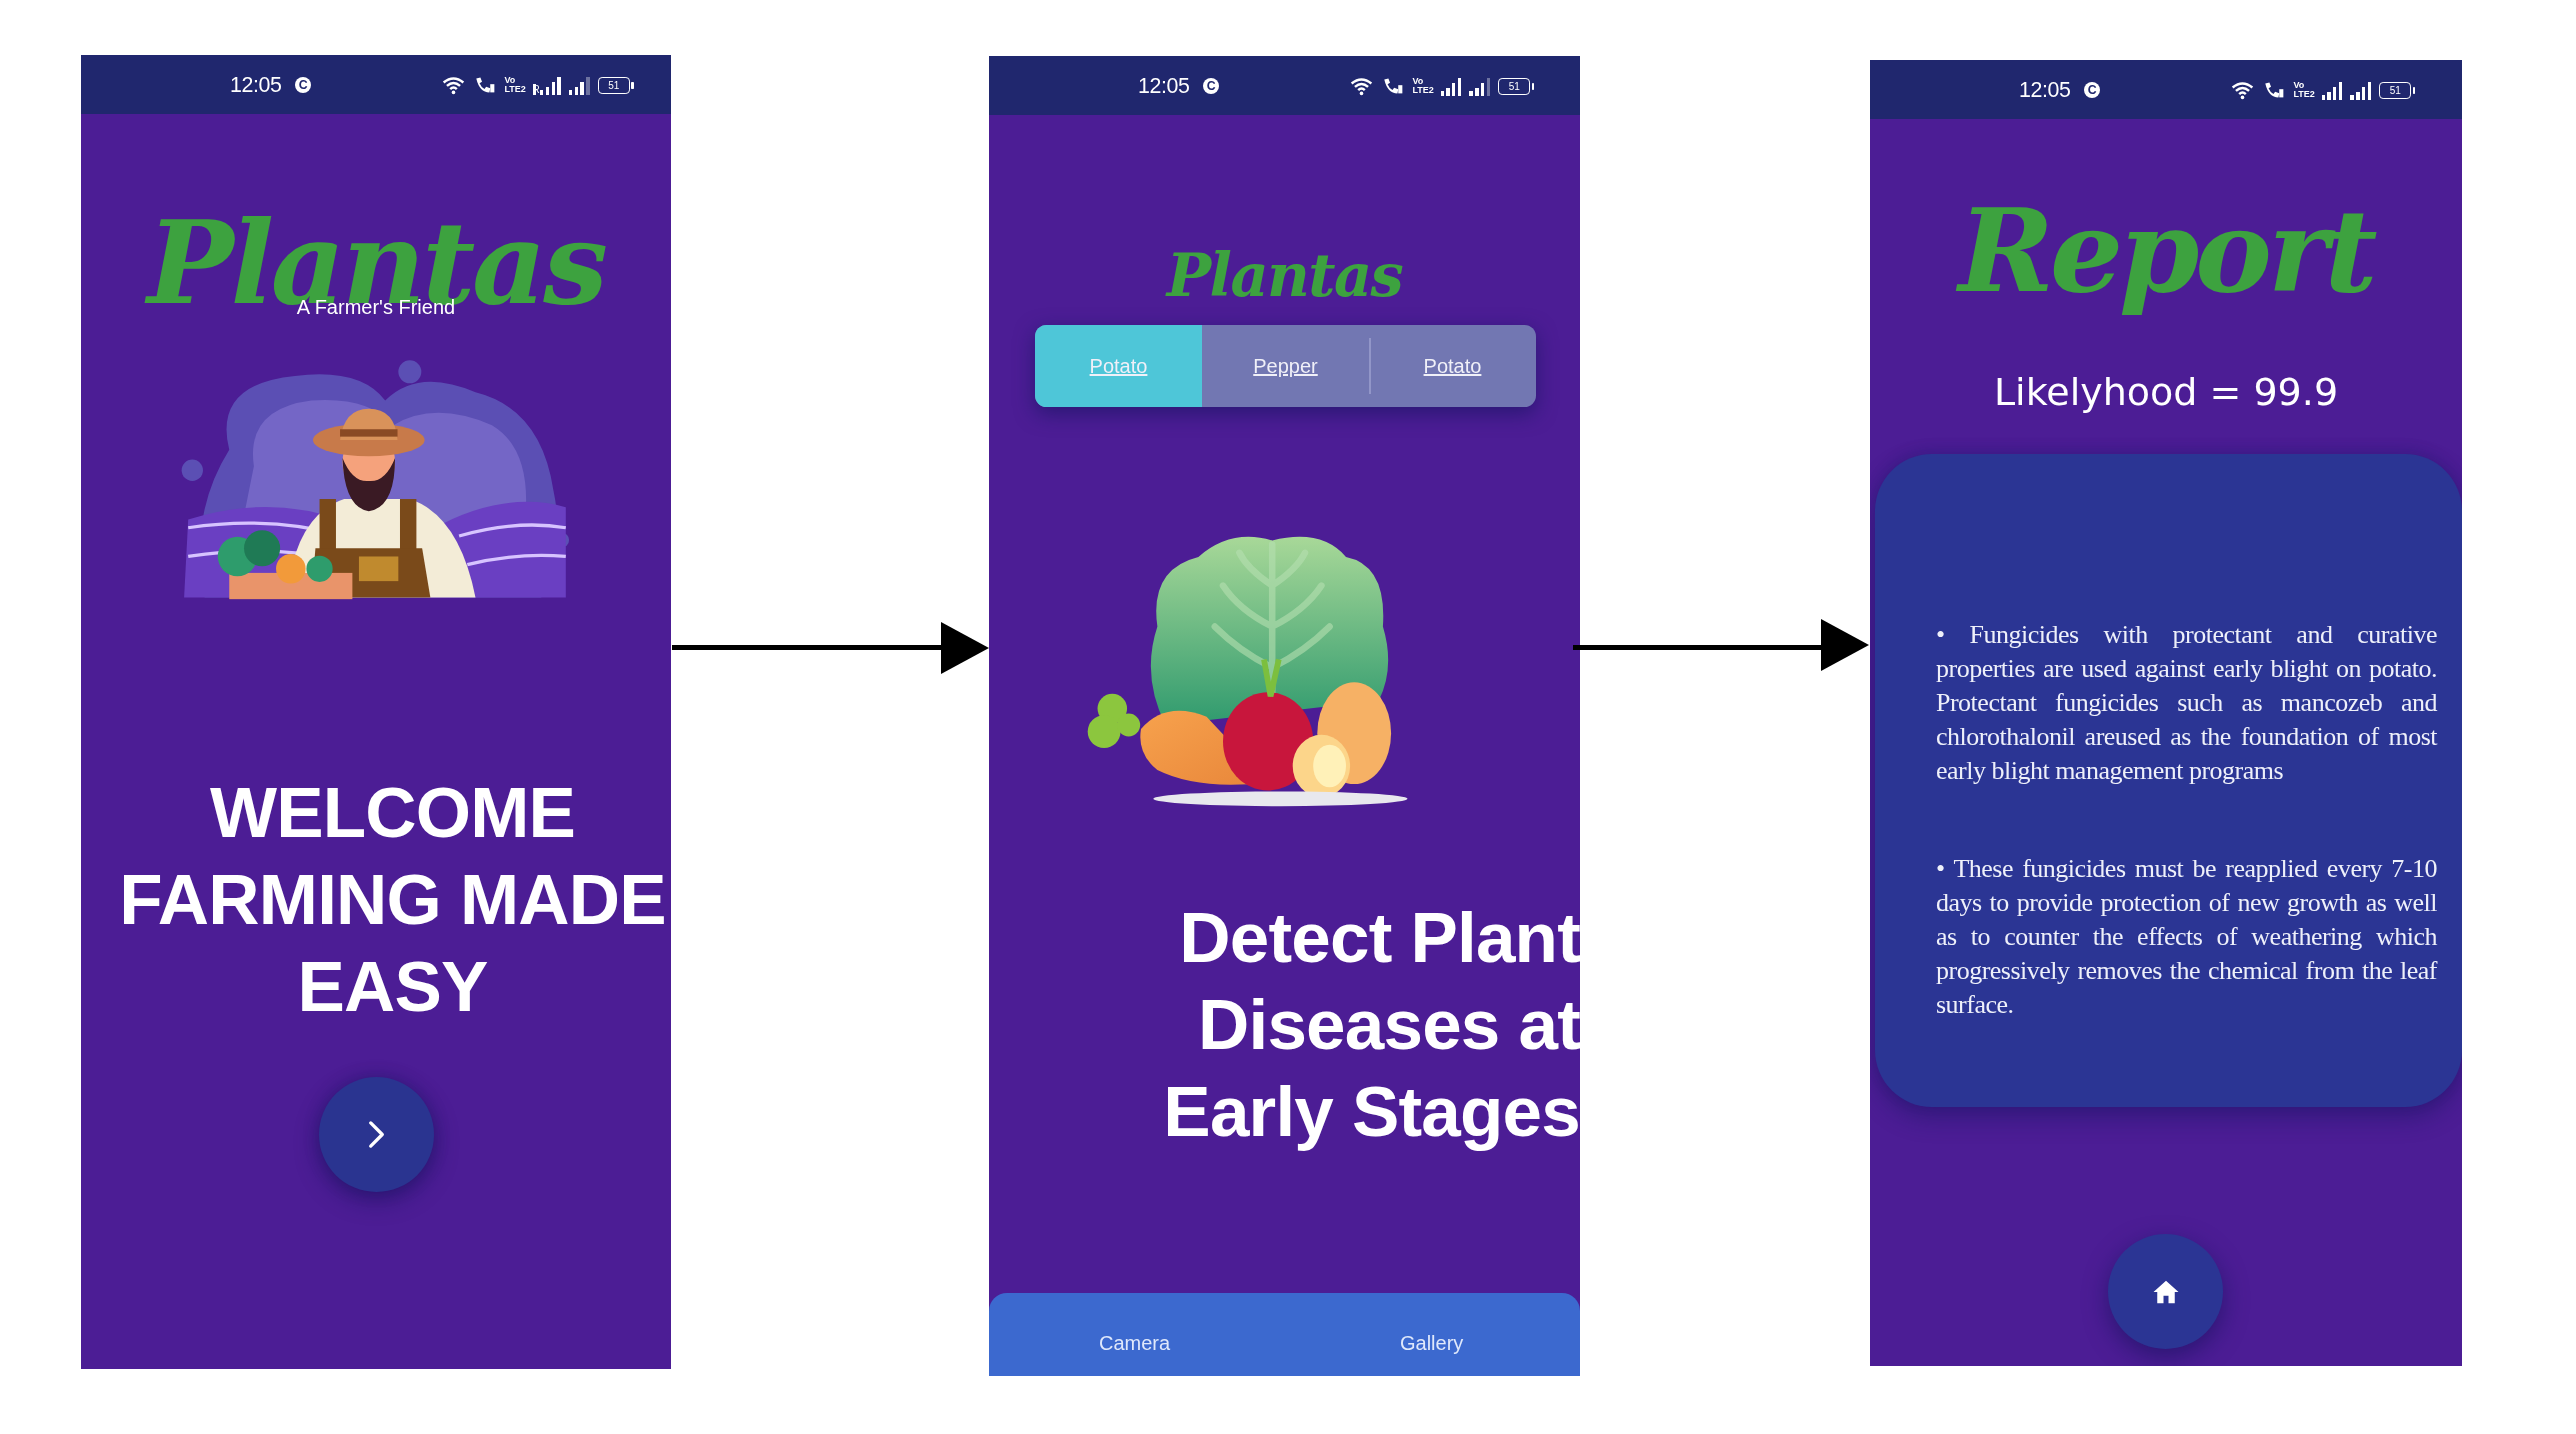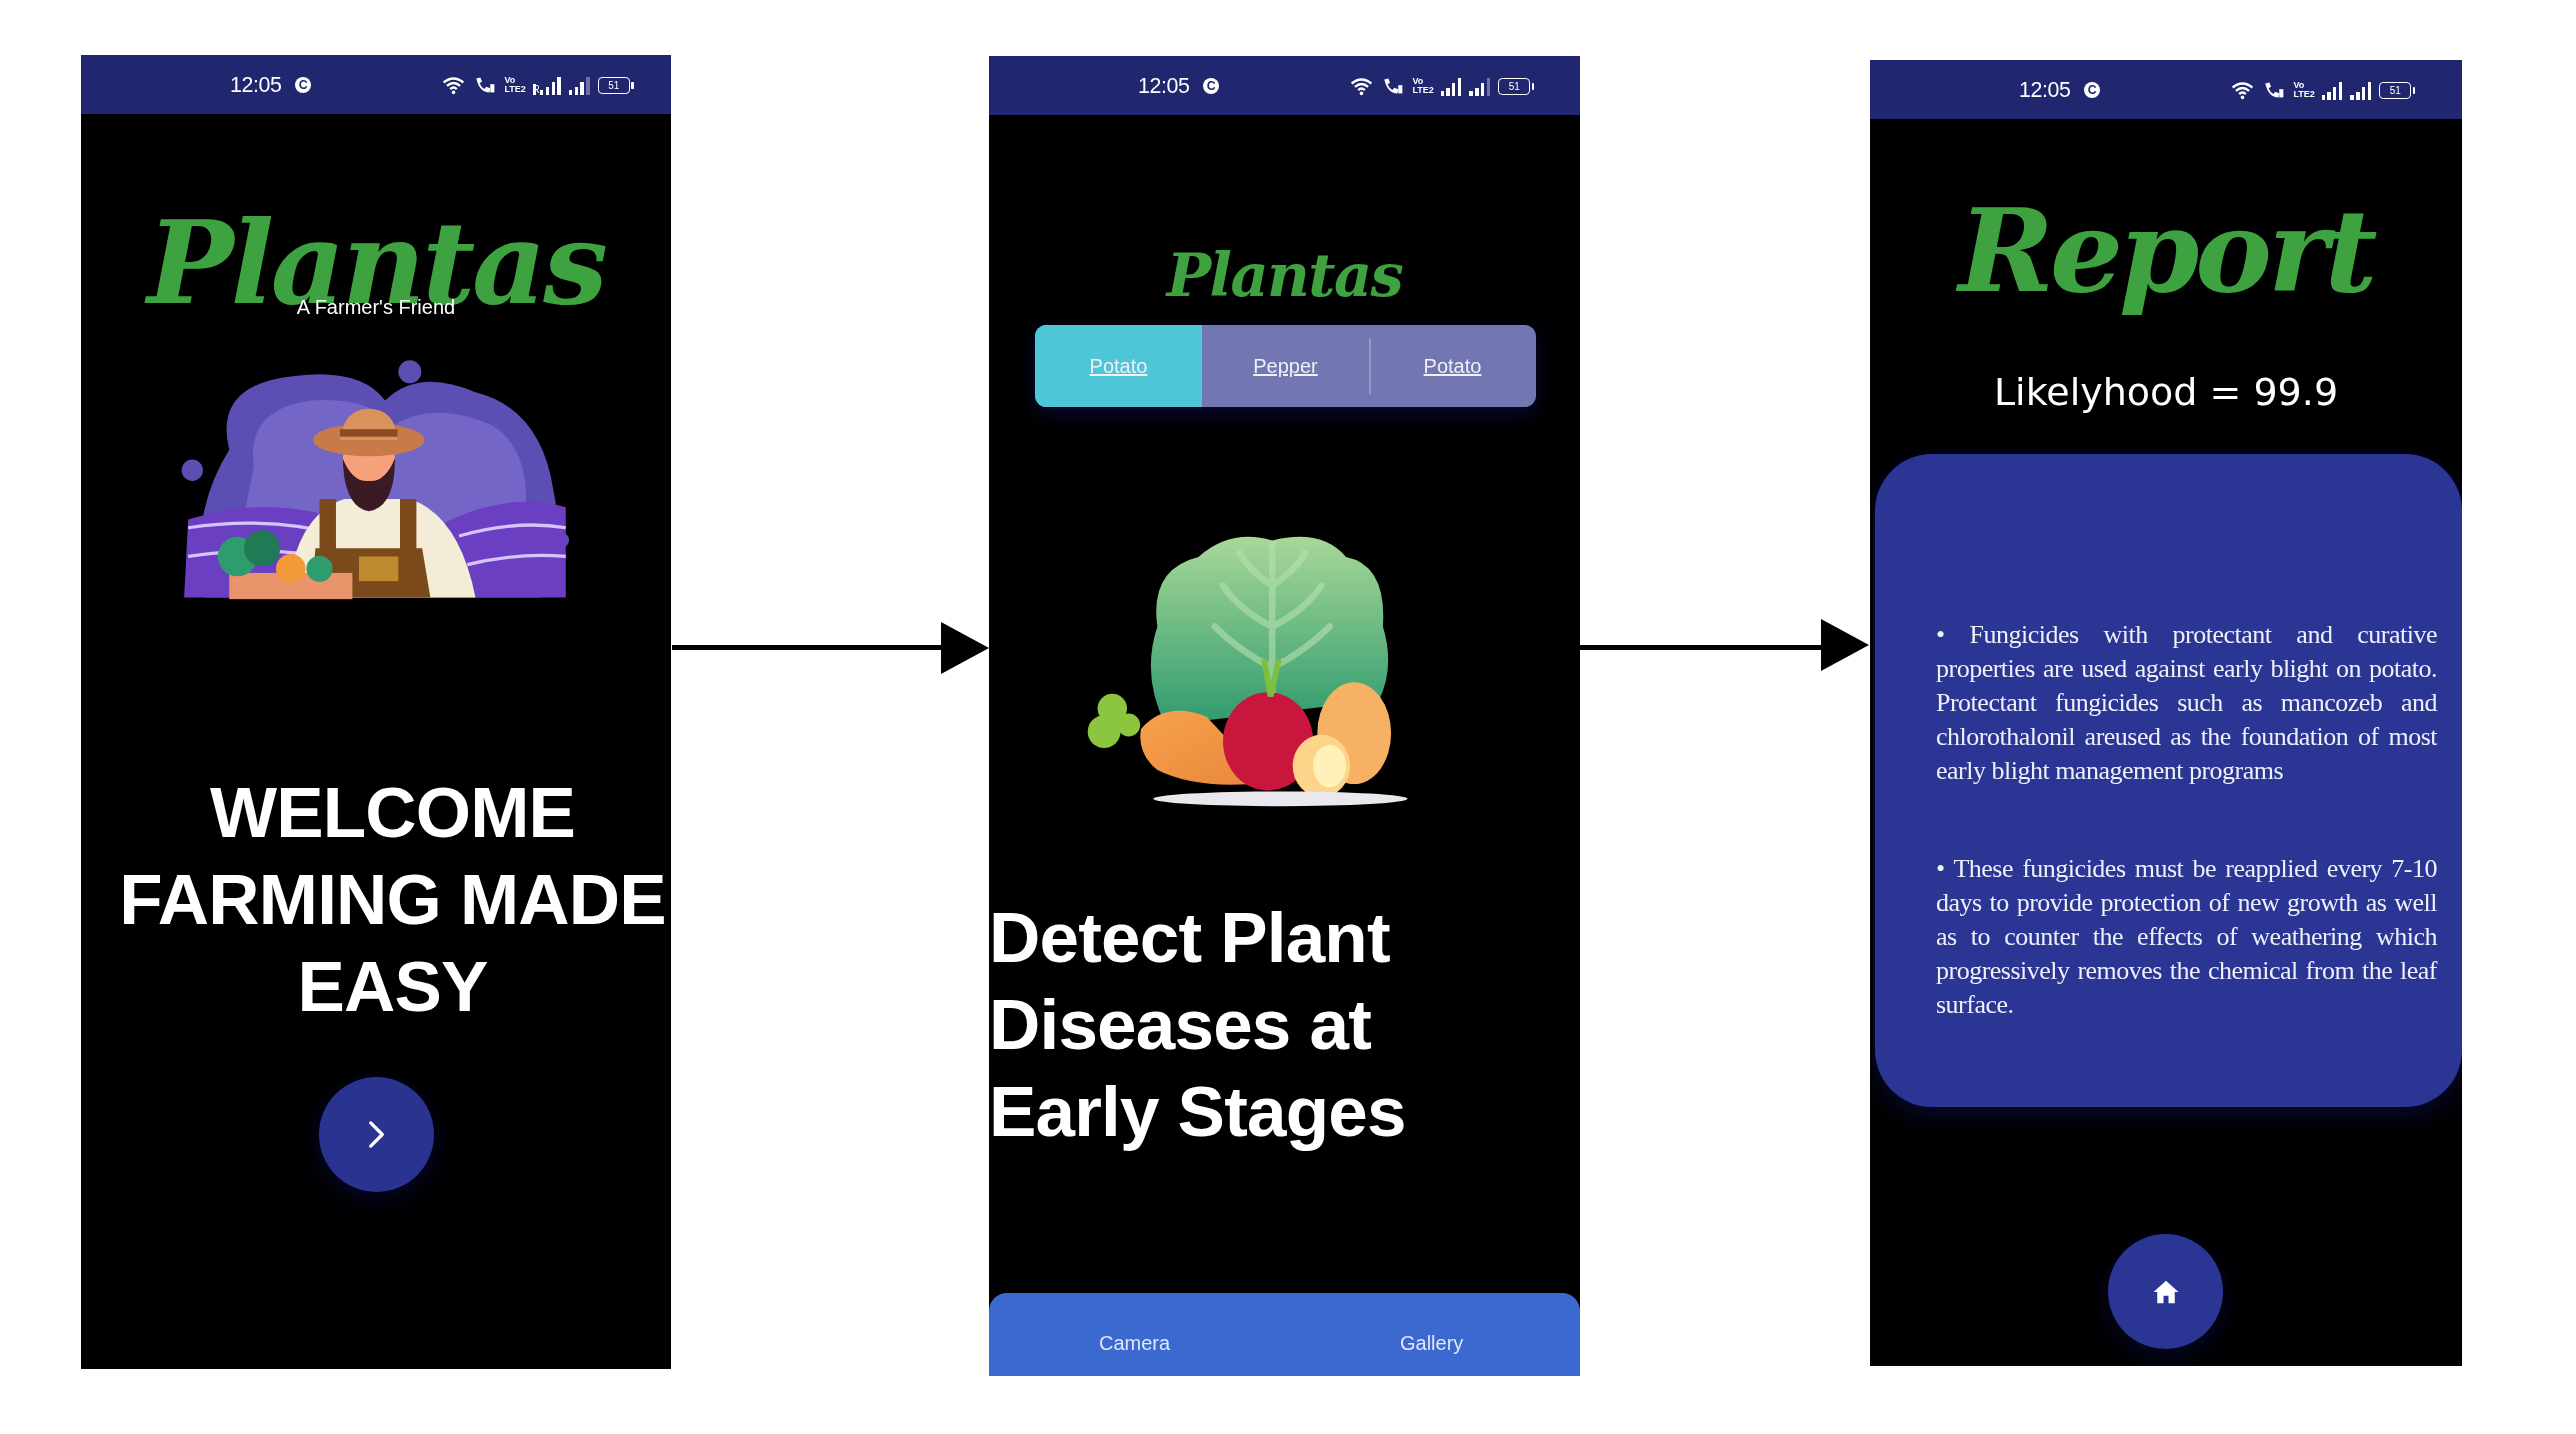--- a/index.html
+++ b/index.html
@@ -1,21 +1,21 @@
 <!DOCTYPE html>
 <html style="font-size:13px"><head>
 <meta charset="utf-8">
 <style>
   html, body { margin:0; padding:0; }
   body {
     width:2576px; height:1435px; background:#ffffff; position:relative; overflow:hidden;
     font-family:"Liberation Sans", sans-serif;
   }
   .phone {
-    position:absolute; background:#000000; overflow:hidden; color:#fff;
+    position:absolute; background:#4c1d95; overflow:hidden; color:#fff;
   }
   #phone1 { left:81px; top:55px; width:590px; height:1314px; }
   #phone2 { left:989px; top:56px; width:591px; height:1320px; }
   #phone3 { left:1870px; top:60px; width:592px; height:1306px; }
 
   .statusbar {
     position:absolute; left:0; top:0; right:0; height:59px; background:#20276e;
     display:flex; align-items:center;
   }
   .status-time {
@@ -62,21 +62,21 @@
   #p2-title { top:185px; font-size:59px; letter-spacing:-1.6px; }
   #p2-segment {
     position:absolute; left:46px; top:269px; width:501px; height:82px; border-radius:11.5px; overflow:hidden;
     display:flex; background:#7277b2; box-shadow:0 6.6px 20px rgba(15,20,90,0.55);
   }
   .seg { flex:1; display:flex; align-items:center; justify-content:center; font-size:20px; color:#f0f0f8; cursor:pointer; position:relative;text-decoration:underline; }
   .seg.active { background:#4ec6d8; }
   .seg.divided:before { content:""; position:absolute; left:0; top:13px; bottom:13px; width:1.6px; background:#9296c8; }
   #p2-illus { position:absolute; left:86px; top:464px; width:378px; height:287px; }
   #p2-headline {
-    position:absolute; left:0; right:0; top:838px; text-align:left; font-size:71px; line-height:87px; font-weight:bold;
+    position:absolute; left:0; right:0; top:838px; text-align:right; font-size:71px; line-height:87px; font-weight:bold;
     letter-spacing:-0.8px;
   }
   #p2-bottom {
     position:absolute; left:0; right:0; bottom:0; height:83px; background:#3c69cf; border-radius:18px 18px 0 0;
   }
   .bottom-btn { position:absolute; top:39px; font-size:20px; color:#dfe8fb; cursor:pointer; }
   #p2-camera { left:110px; }
   #p2-gallery { left:411px; }
 
   

